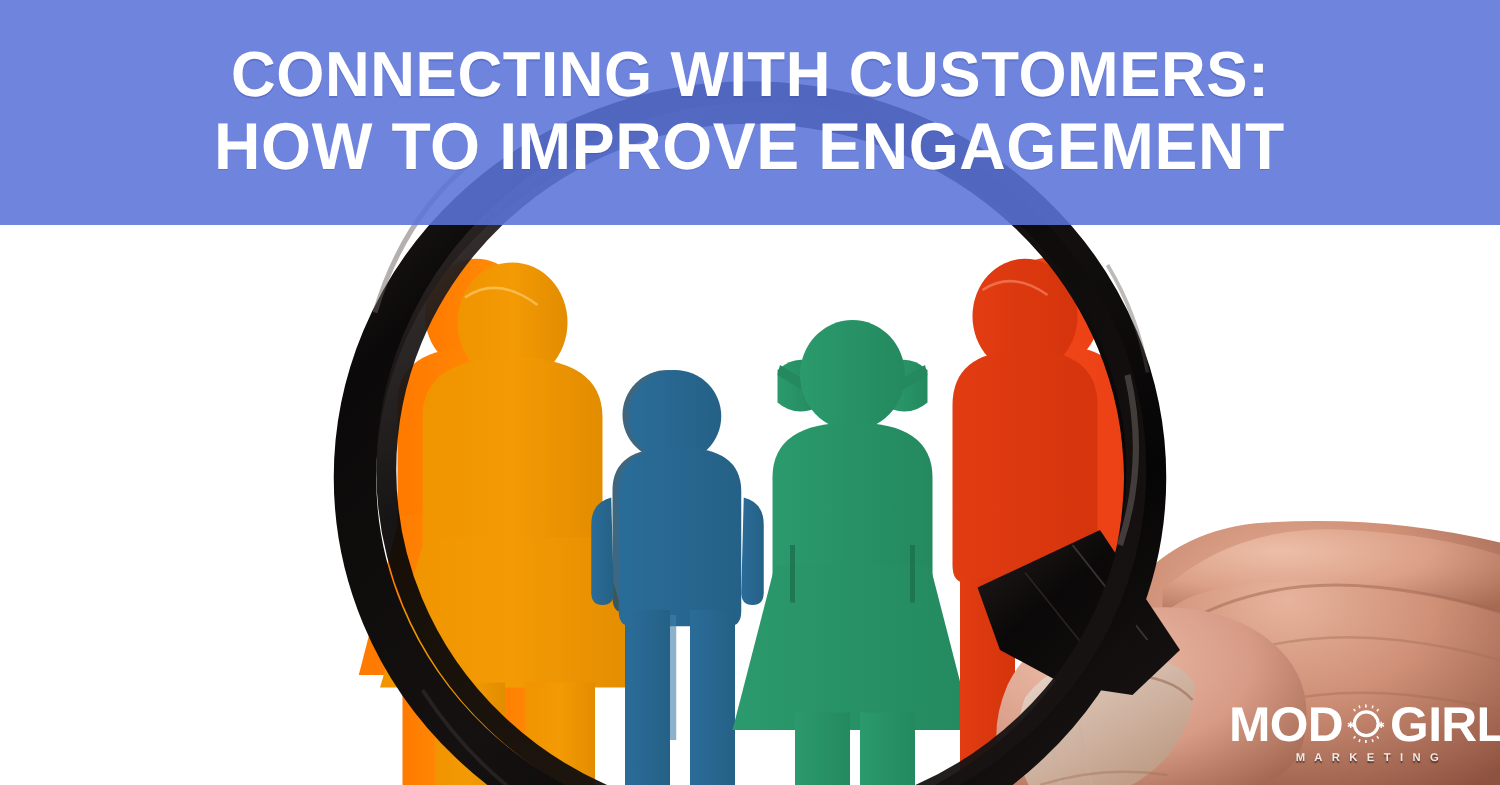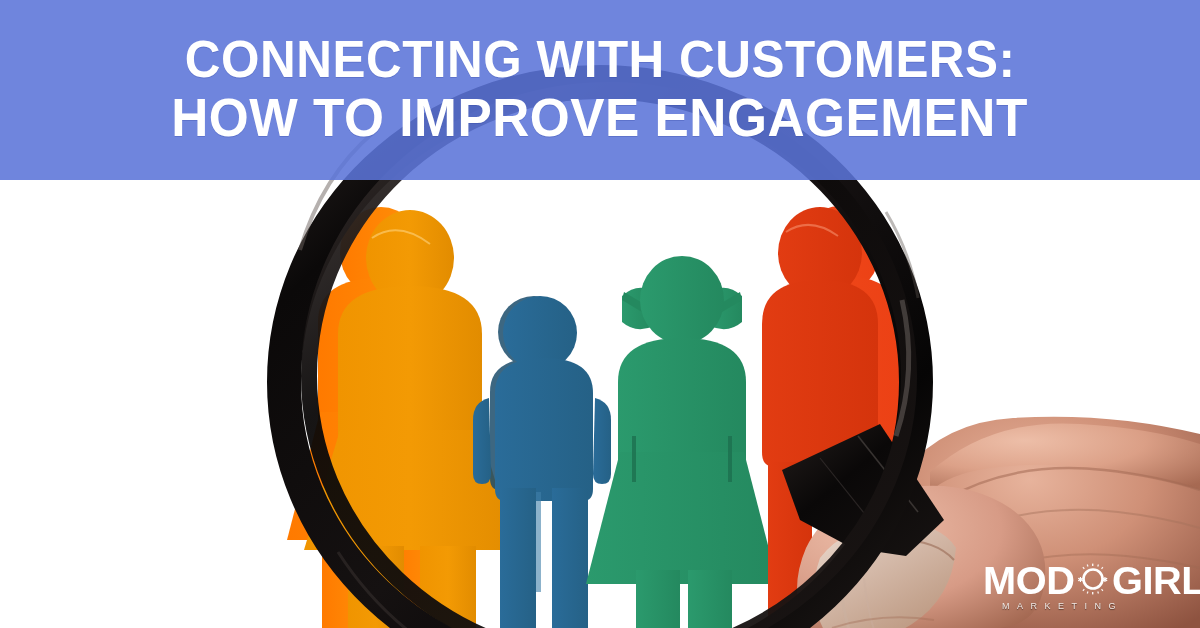--- a/index.html
+++ b/index.html
@@ -63,22 +63,23 @@
   .logo-seal{
     position:relative;
     width:34px;height:34px;
     margin:0 3px;
     flex:0 0 auto;
   }
   .logo-seal svg{display:block;width:34px;height:34px;}
   .logo-sub{
     color:#f0e8e4;
     font-size:9px;
-    font-weight:normal;
+    font-weight:bold;
     letter-spacing:7.5px;
+    text-align:center;
     padding-left:7px;
     margin-top:1px;
     text-shadow:0 1px 1px rgba(0,0,0,.5);
   }
 </style>
 </head>
 <body>
 
 <div class="canvas">
 

